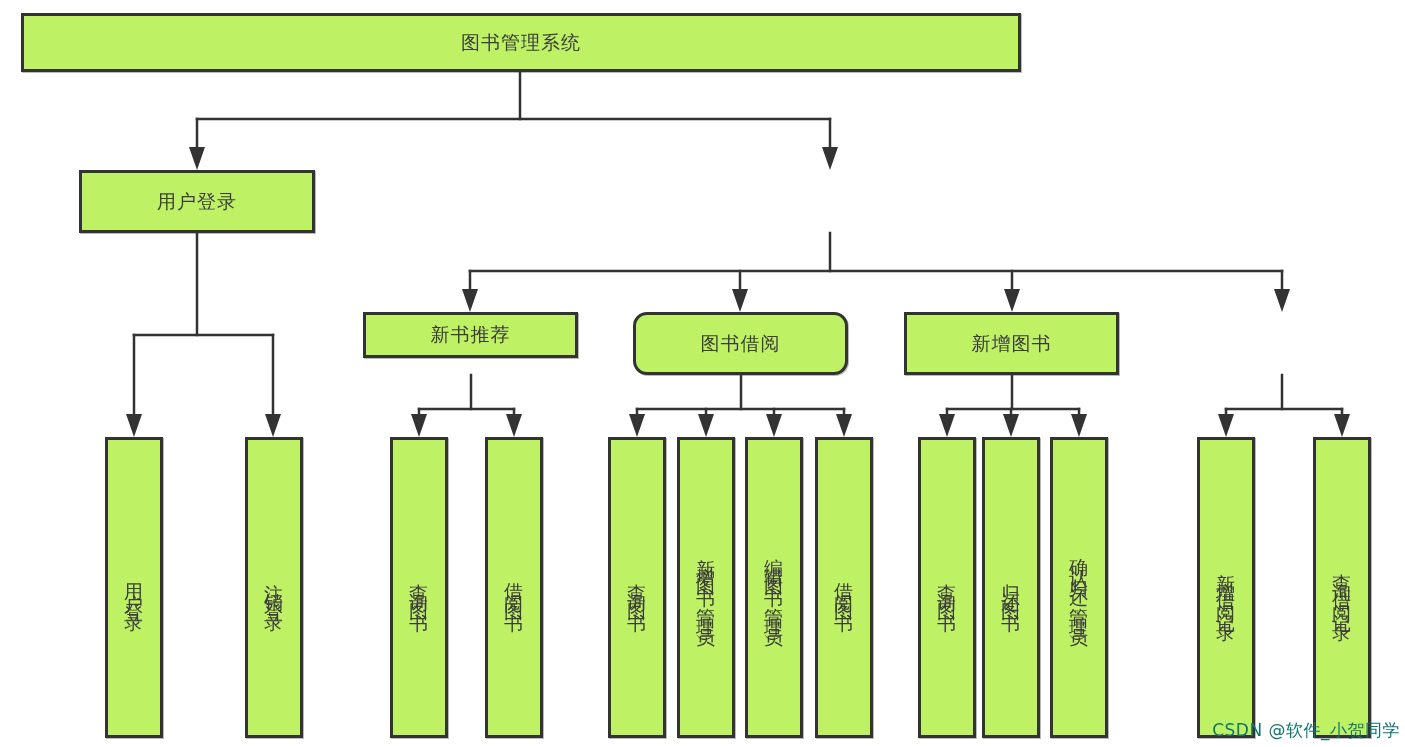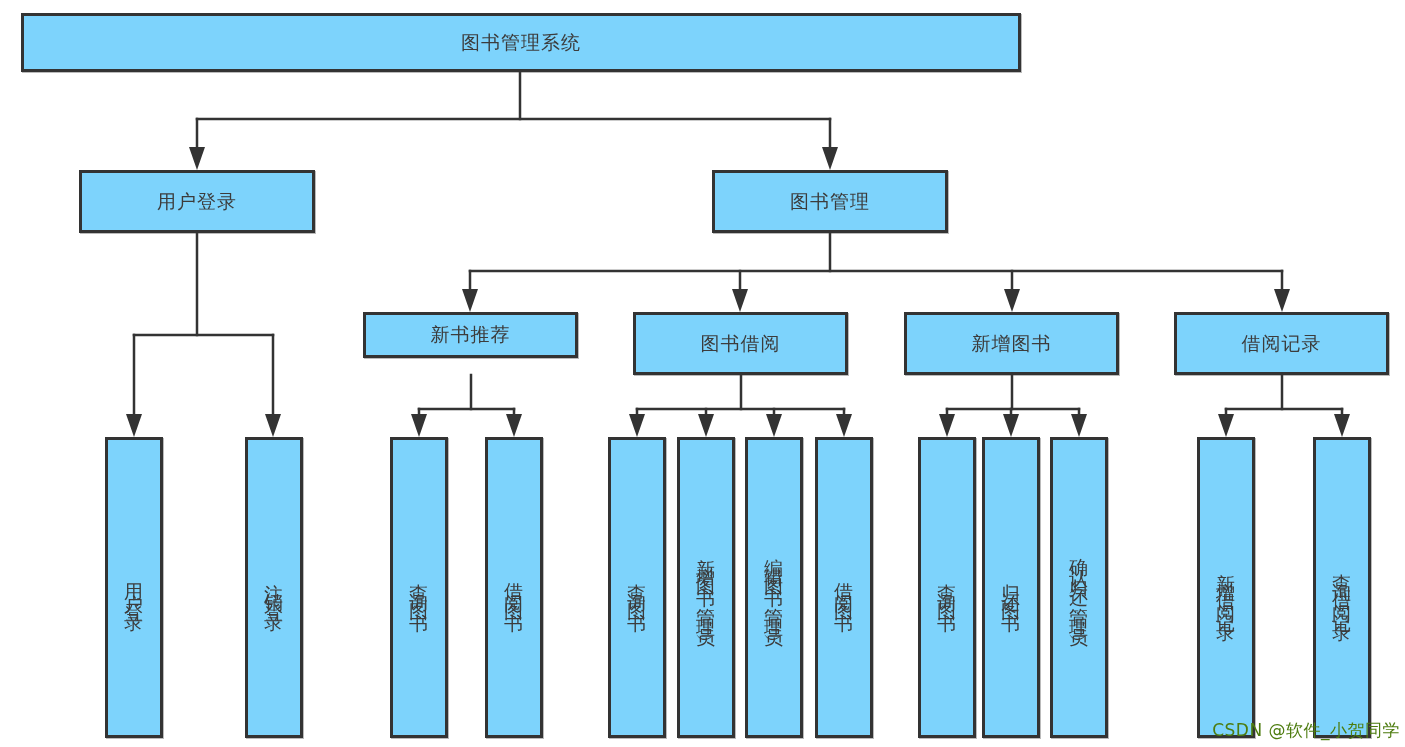--- a/index.html
+++ b/index.html
@@ -14,21 +14,21 @@
   .connectors {
     position: absolute;
     left: 0; top: 0;
     width: 1405px; height: 747px;
     z-index: 1;
   }
   .box {
     position: absolute;
     box-sizing: border-box;
     border: 3px solid #333333;
-    background: #7dd3fc;
+    background: #bef264;
     display: flex;
     align-items: center;
     justify-content: center;
     color: #3c3c3c;
     font-size: 19px;
     z-index: 2;
     box-shadow: 1px 1px 0 rgba(60,60,60,0.35);
   }
   .box .hlabel {
     white-space: nowrap;
@@ -40,21 +40,21 @@
     letter-spacing: 10px;
     line-height: 1;
     font-size: 19px;
     white-space: nowrap;
   }
   .watermark {
     position: absolute;
     right: 5px;
     bottom: 5px;
     font-size: 17px;
-    color: #4d7c0f;
+    color: #0f766e;
     letter-spacing: 0.5px;
     z-index: 3;
     white-space: nowrap;
   }
 </style>
 </head>
 <body>
 
 <div class="canvas">
 
@@ -127,35 +127,29 @@
     </g>
   </svg>
 
   <div class="box" style="left:21px; top:13px; width:1000px; height:59px;">
     <span class="hlabel">图书管理系统</span>
   </div>
 
   <div class="box" style="left:79px; top:170px; width:236px; height:63px;">
     <span class="hlabel">用户登录</span>
   </div>
-  <div class="box" style="left:712px; top:170px; width:236px; height:63px;">
-    <span class="hlabel">图书管理</span>
-  </div>
 
   <div class="box" style="left:363px; top:312px; width:215px; height:46px;">
     <span class="hlabel">新书推荐</span>
   </div>
-  <div class="box" style="left:633px; top:312px; width:215px; height:63px;">
+  <div class="box" style="left:633px; top:312px; width:215px; height:63px;border-radius:14px;">
     <span class="hlabel">图书借阅</span>
   </div>
   <div class="box" style="left:904px; top:312px; width:215px; height:63px;">
     <span class="hlabel">新增图书</span>
-  </div>
-  <div class="box" style="left:1174px; top:312px; width:215px; height:63px;">
-    <span class="hlabel">借阅记录</span>
   </div>
 
   <div class="box leaf" style="left:105px; top:437px; width:58px; height:301px;">
     <span class="vlabel">用户登录</span>
   </div>
   <div class="box leaf" style="left:245px; top:437px; width:58px; height:301px;">
     <span class="vlabel">注销登录</span>
   </div>
 
   <div class="box leaf" style="left:390px; top:437px; width:58px; height:301px;">

